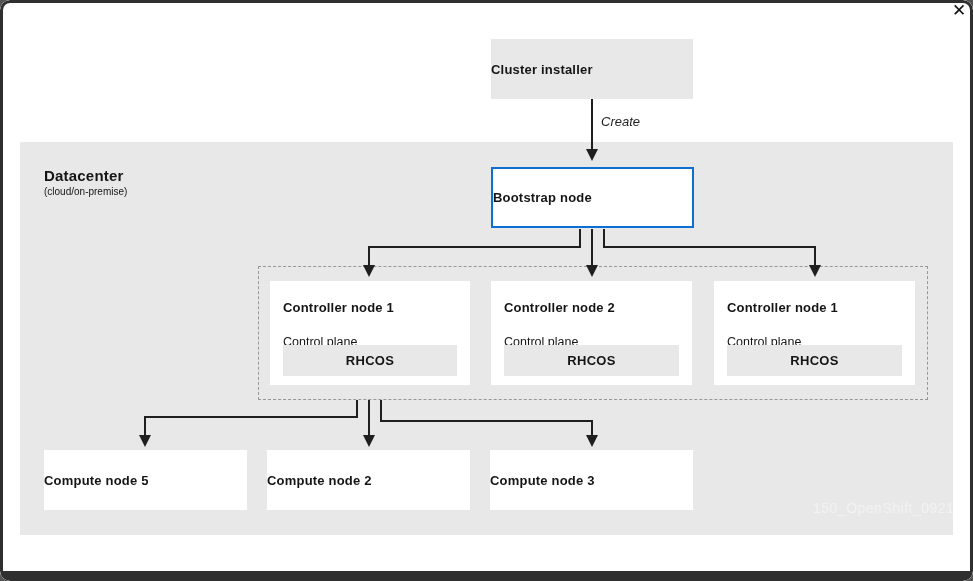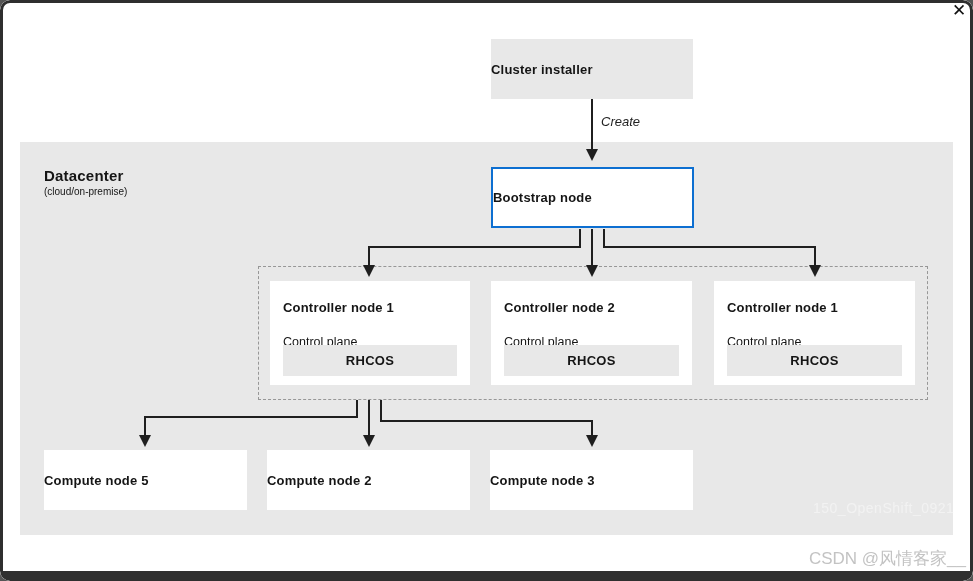--- a/index.html
+++ b/index.html
@@ -140,15 +140,14 @@
   <div class="node-box compute cmp-1">
     <span>Compute node 5</span>
   </div>
   <div class="node-box compute cmp-2">
     <span>Compute node 2</span>
   </div>
   <div class="node-box compute cmp-3">
     <span>Compute node 3</span>
   </div>
 
-  <div class="wm-csdn">CSDN @风情客家__</div>
 
 </div>
 
 </body></html>

